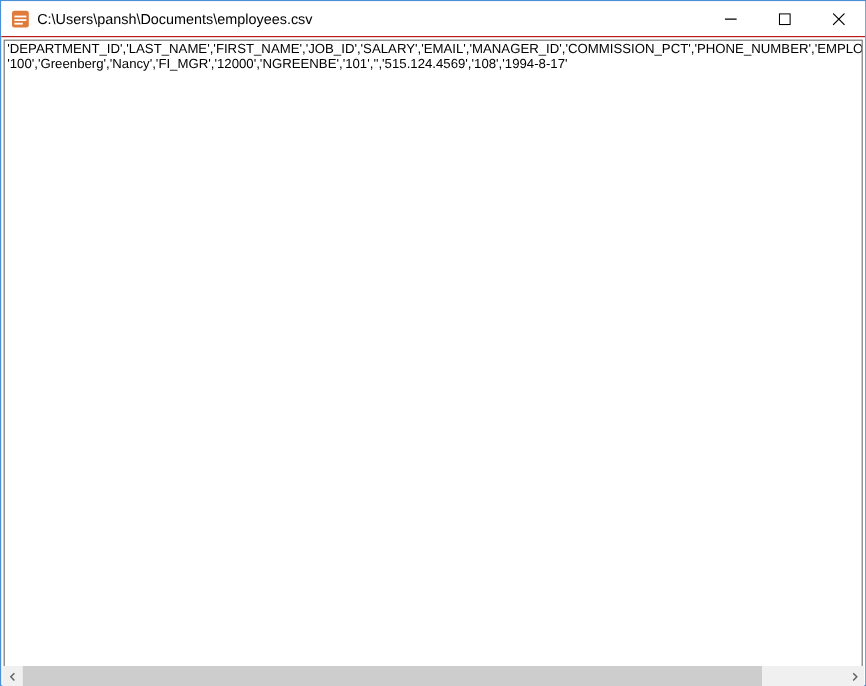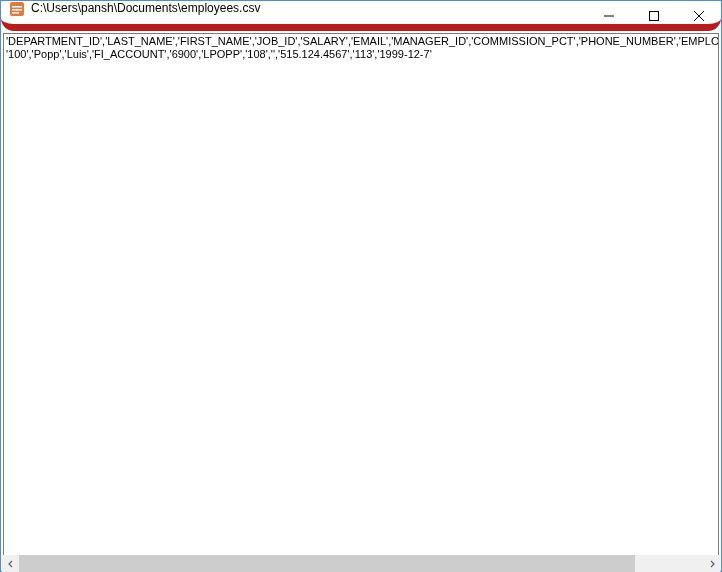--- a/index.html
+++ b/index.html
@@ -12,22 +12,22 @@
       background: #fff;
       width: 722px;
       height: 572px;
       overflow: hidden;
       border: 1px solid #4a90d9;
     }
     .titlebar {
       height: 30px;
       background: #fff;
       display: flex;
-      border-bottom: 7px solid #b91c1c;
-      border-radius: 13px;
+      align-items: center;
+      border-bottom: 1px solid #b91c1c;
     }
     .titlebar-icon {
       width: 16px;
       height: 16px;
       margin-left: 8px;
       margin-right: 6px;
       display: inline-flex;
       align-items: center;
       justify-content: center;
     }
@@ -139,21 +139,21 @@
           <line x1="0" y1="0" x2="10" y2="10" stroke="#000" stroke-width="1"></line>
           <line x1="10" y1="0" x2="0" y2="10" stroke="#000" stroke-width="1"></line>
         </svg>
     </div>
   </div>
 </div>
 
 <div class="content-area">
   <div class="text-content" id="text-lines">
       <span class="text-line">'DEPARTMENT_ID','LAST_NAME','FIRST_NAME','JOB_ID','SALARY','EMAIL','MANAGER_ID','COMMISSION_PCT','PHONE_NUMBER','EMPLOYEE_ID','H</span>
-      <span class="text-line">'100','Popp','Luis','FI_ACCOUNT','6900','LPOPP','108','','515.124.4567','113','1999-12-7'</span>
+      <span class="text-line">'100','Greenberg','Nancy','FI_MGR','12000','NGREENBE','101','','515.124.4569','108','1994-8-17'</span>
     </div>
 </div>
 
 <div class="scrollbar-horizontal">
   <div class="scroll-arrow">
     <svg viewBox="0 0 8 8" width="8" height="8">
         <path d="M5 1 L2 4 L5 7" fill="none" stroke="#606060" stroke-width="1.2"></path>
       </svg>
   </div>
   <div class="scroll-track">

